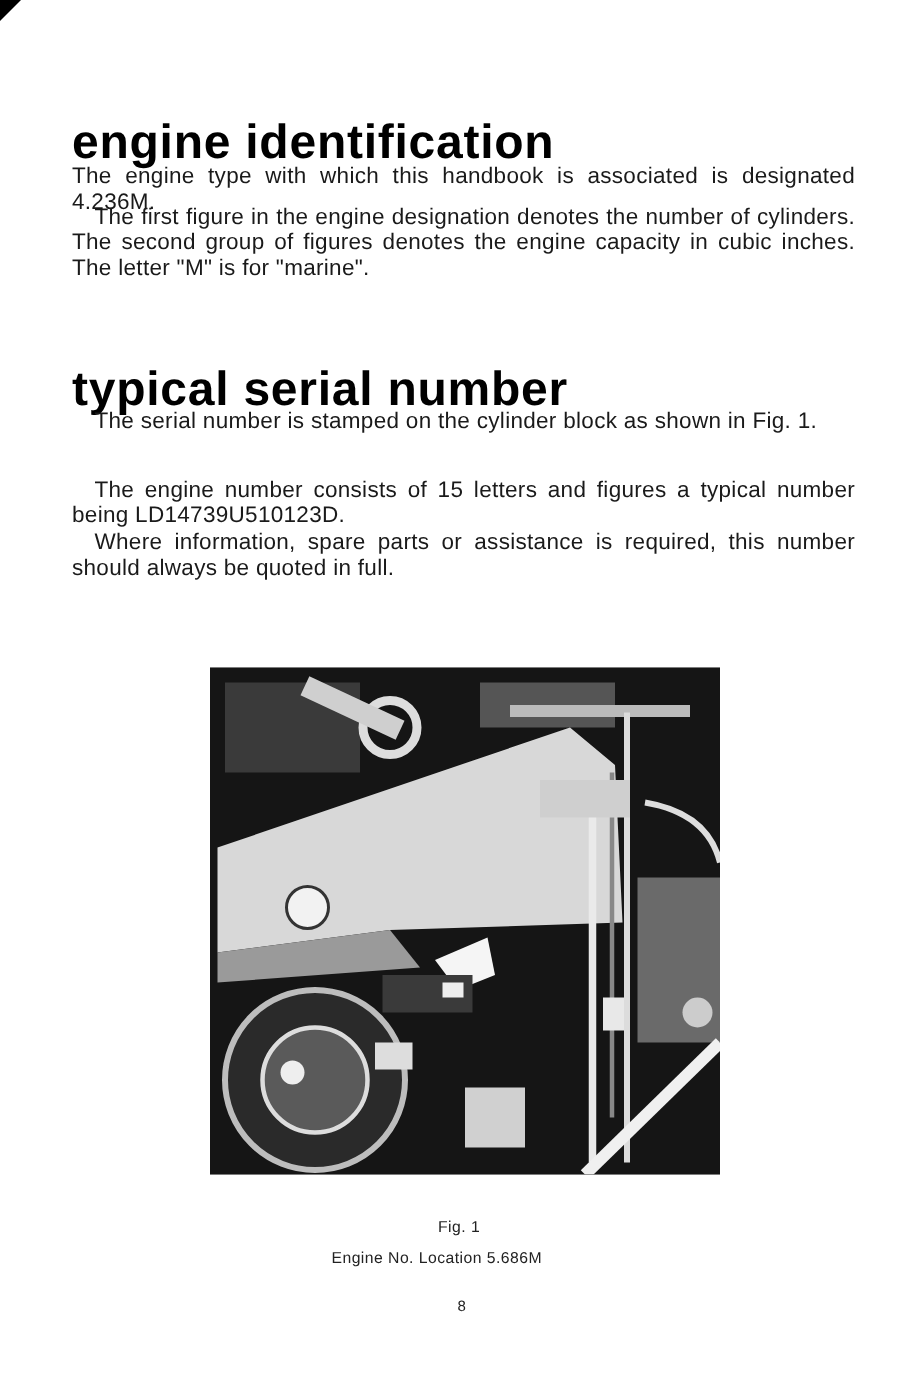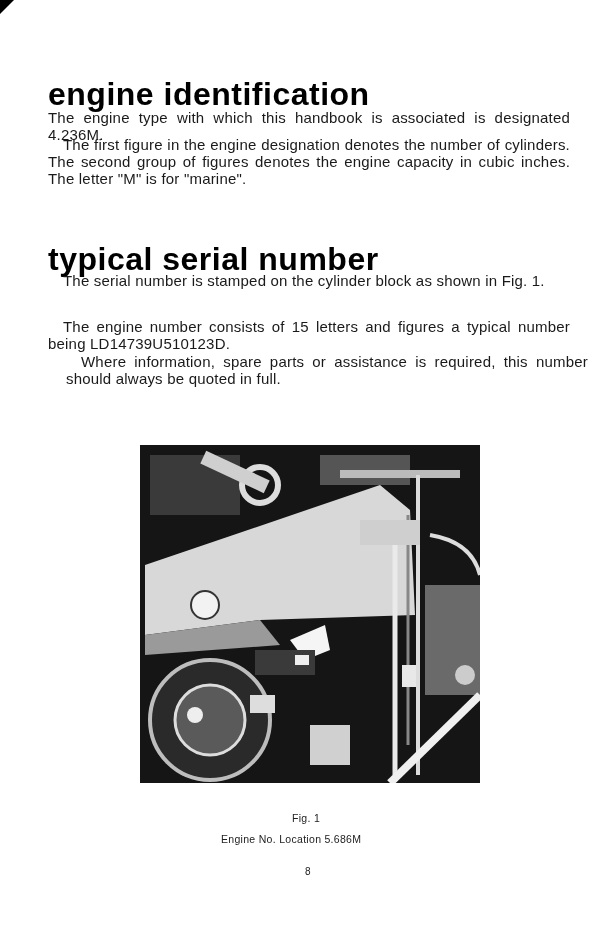--- a/index.html
+++ b/index.html
@@ -38,21 +38,21 @@
 
 <div class="corner-mark"></div>
 
 <h1 class="heading" style="top:76px;">engine identification</h1>
 <p class="para" style="top:109px;">The engine type with which this handbook is associated is designated 4.236M.</p>
 <p class="para indent" style="top:136px;">The first figure in the engine designation denotes the number of cylinders. The second group of figures denotes the engine capacity in cubic inches. The letter "M" is for "marine".</p>
 
 <h1 class="heading" style="top:241px;">typical serial number</h1>
 <p class="para indent" style="top:272px;">The serial number is stamped on the cylinder block as shown in Fig. 1.</p>
 <p class="para indent" style="top:306px;margin-top:12px;">The engine number consists of 15 letters and figures a typical number being LD14739U510123D.</p>
-<p class="para indent" style="top:353px;margin-left:18px;">Where information, spare parts or assistance is required, this number should always be quoted in full.</p>
+<p class="para indent" style="top:353px;">Where information, spare parts or assistance is required, this number should always be quoted in full.</p>
 
 <div class="photo">
   <svg viewBox="0 0 340 338" preserveAspectRatio="none">
     <rect x="0" y="0" width="340" height="338" fill="#151515"></rect>
 
     <rect x="10" y="10" width="90" height="60" fill="#3a3a3a"></rect>
     <circle cx="120" cy="40" r="18" fill="none" stroke="#ddd" stroke-width="6"></circle>
     <rect x="60" y="20" width="70" height="14" fill="#cfcfcf" transform="rotate(25 95 27)"></rect>
     <rect x="180" y="10" width="90" height="30" fill="#555"></rect>
     <rect x="200" y="25" width="120" height="8" fill="#bbb"></rect>

